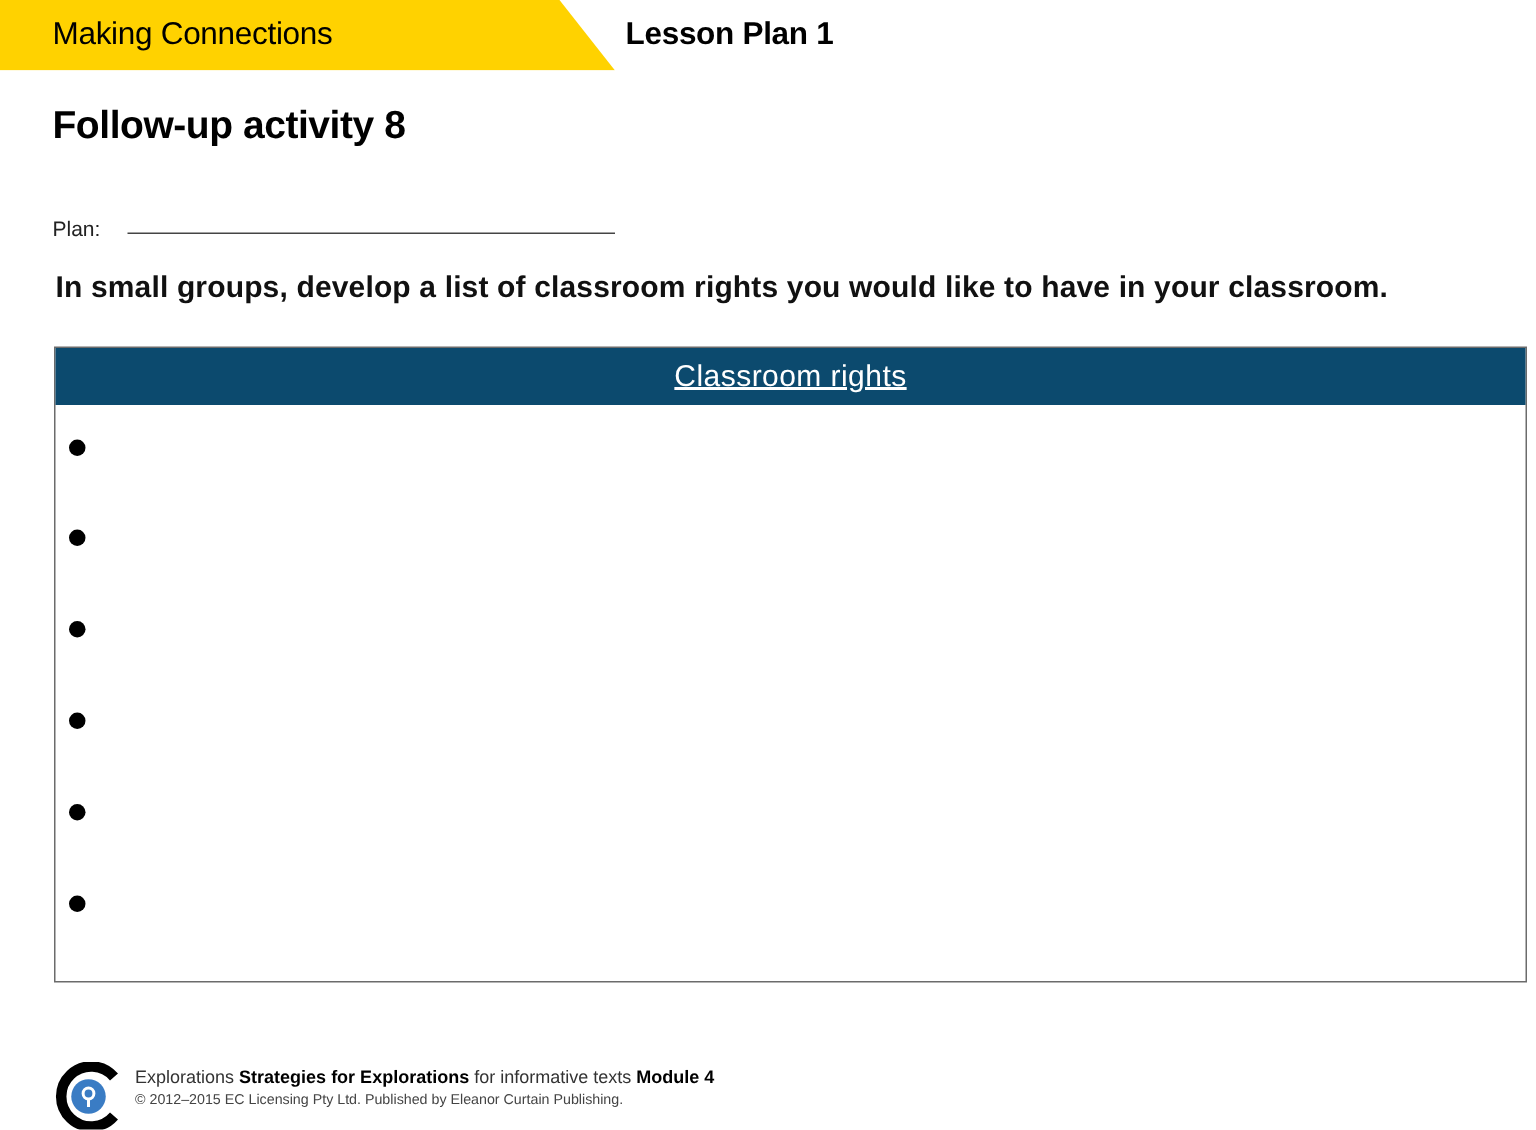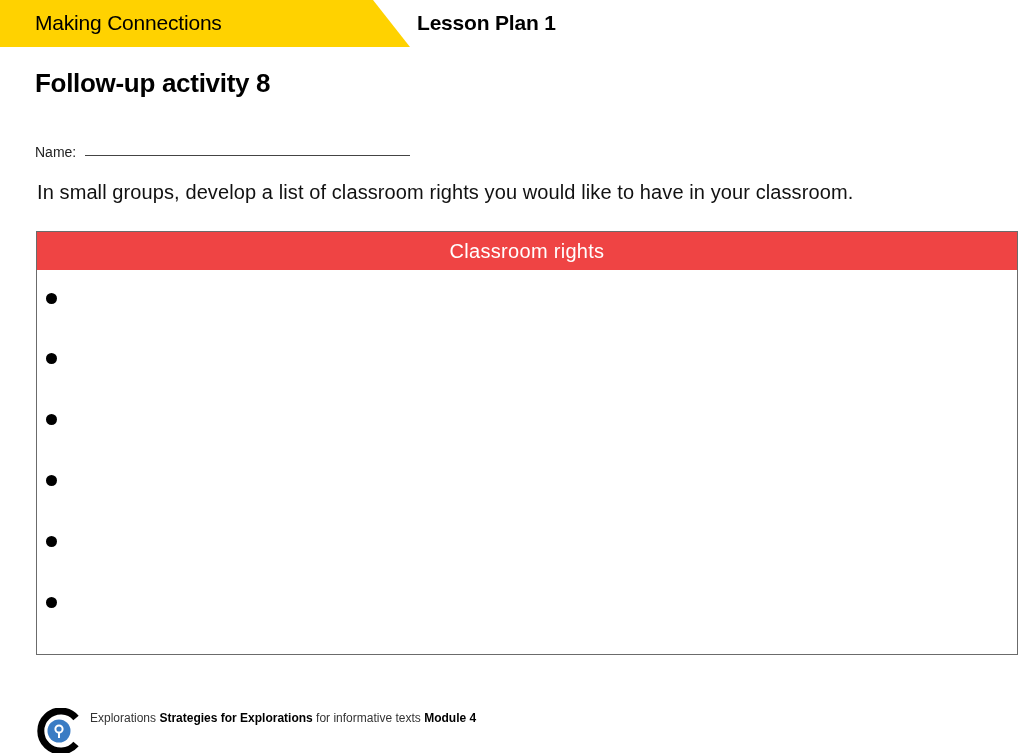--- a/index.html
+++ b/index.html
@@ -74,39 +74,41 @@
       border-bottom: 1px solid #444;
     }
     .instructions {
       position: absolute;
       left: 37px;
       top: 181px;
       font-size: 20px;
       color: #111;
       white-space: nowrap;
       letter-spacing: 0.1px;
+      font-weight: bold;
     }
     .rights-table {
       position: absolute;
       left: 36px;
       top: 231px;
       width: 982px;
       height: 424px;
       border: 1px solid #6b6b6b;
       box-sizing: border-box;
       background: #fff;
     }
     .rights-header {
       height: 38px;
-      background: #ef4444;
+      background: #0c4a6e;
       color: #fff;
       font-size: 20px;
       text-align: center;
       line-height: 38px;
       letter-spacing: 0.3px;
+      text-decoration: underline;
     }
     .bullet {
       position: absolute;
       left: 9px;
       width: 11px;
       height: 11px;
       border-radius: 50%;
       background: #000;
     }
     .bullet-line {
@@ -153,21 +155,21 @@
 </head>
 <body>
 
 <div class="banner"></div>
 <div class="banner-title">Making Connections</div>
 <div class="lesson-label">Lesson Plan 1</div>
 
 <div class="activity-title">Follow-up activity 8</div>
 
 <div class="name-row">
-  <span class="name-label">Name:</span>
+  <span class="name-label">Plan:</span>
   <div class="name-line"></div>
 </div>
 
 <div class="instructions">In small groups, develop a list of classroom rights you would like to have in your classroom.</div>
 
 <div class="rights-table">
   <div class="rights-header">Classroom rights</div>
 
   <div class="bullet" style="top:61px"></div>
   <div class="bullet-line" style="top:54px"></div>
@@ -194,13 +196,14 @@
     <circle cx="23" cy="23" r="11.5" fill="#3A7CC4"></circle>
     <circle cx="23" cy="21" r="3.6" fill="none" stroke="#fff" stroke-width="2"></circle>
     <rect x="22" y="24" width="2" height="6" fill="#fff"></rect>
   </svg>
   <div class="footer-line1">
     <span>Explorations</span>
     <b>Strategies for Explorations</b>
     <span>for informative texts</span>
     <b>Module 4</b>
   </div>
+  <div class="footer-line2">© 2012–2015 EC Licensing Pty Ltd. Published by Eleanor Curtain Publishing.</div>
 </div>
 
 </body></html>

